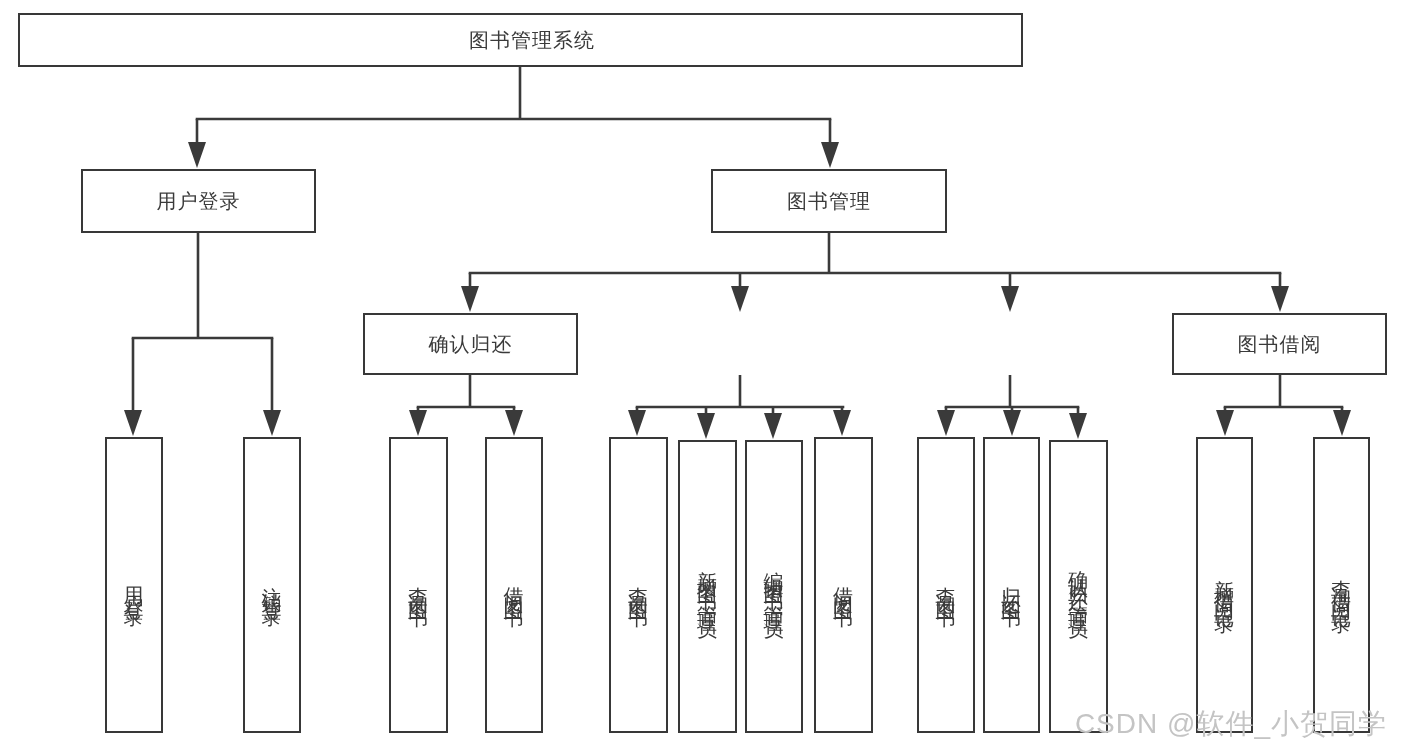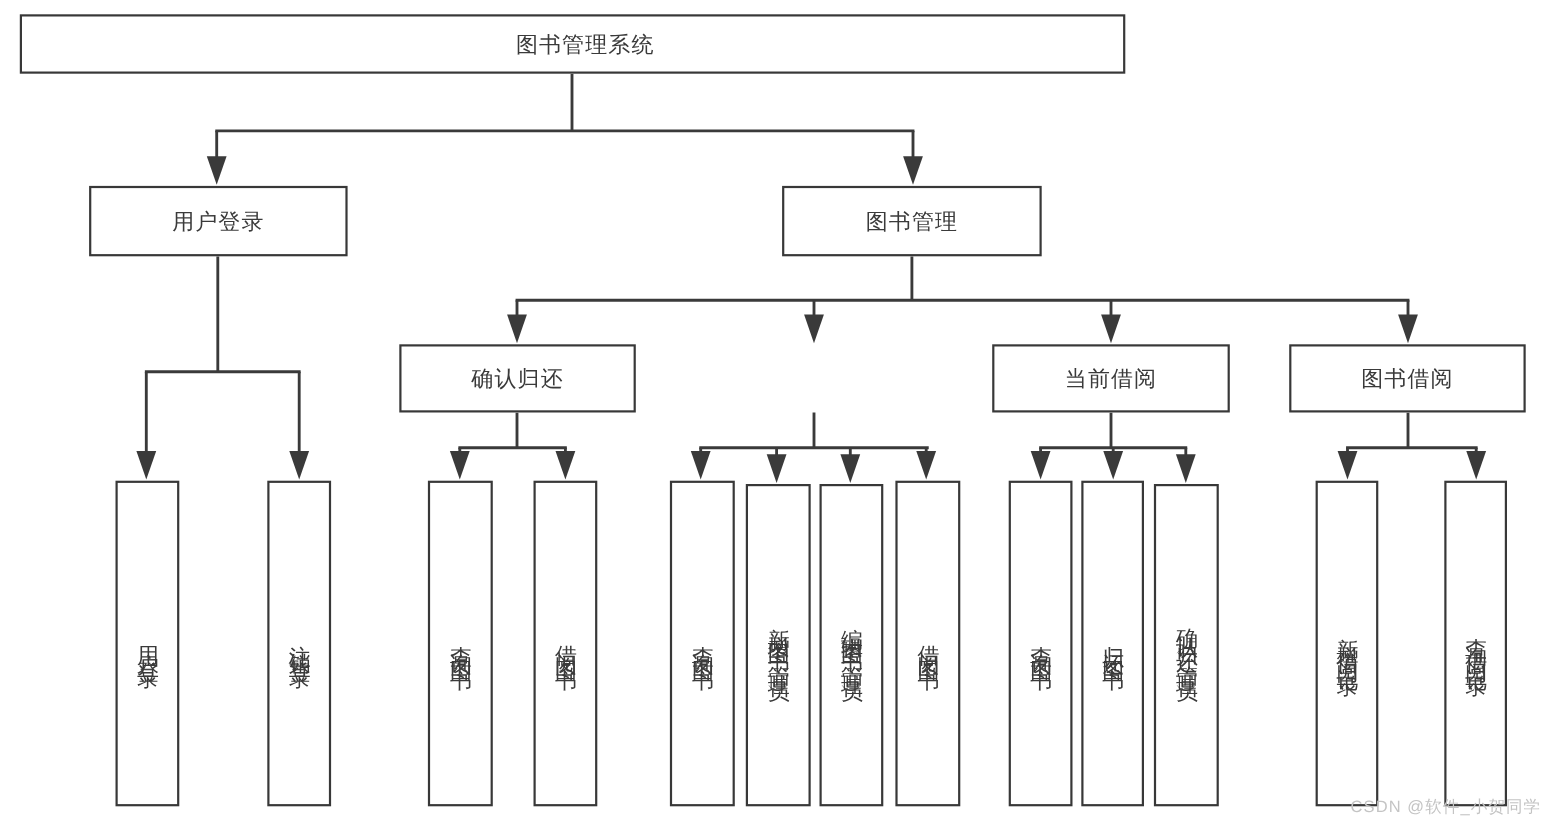--- a/index.html
+++ b/index.html
@@ -62,23 +62,23 @@
   }
   .vtext {
     writing-mode: vertical-rl;
     text-orientation: mixed;
     letter-spacing: 7px;
     line-height: 1;
     white-space: nowrap;
   }
   #watermark {
     position: absolute;
-    right: 4px;
+    right: 18px;
     bottom: 4px;
-    font-size: 15px;
+    font-size: 28px;
     color: var(--watermark);
     letter-spacing: 1px;
     z-index: 5;
   }
 </style>
 </head>
 <body>
 
 <div id="canvas">
 
@@ -151,23 +151,20 @@
   <div class="hbox" style="left:81px; top:169px; width:235px; height:64px;">
     <span>用户登录</span>
   </div>
   <div class="hbox" style="left:711px; top:169px; width:236px; height:64px;">
     <span>图书管理</span>
   </div>
 
   <div class="hbox" style="left:363px; top:313px; width:215px; height:62px;">
     <span>确认归还</span>
   </div>
-  <div class="hbox" style="left:902px; top:313px; width:216px; height:62px;">
-    <span>当前借阅</span>
-  </div>
   <div class="hbox" style="left:1172px; top:313px; width:215px; height:62px;">
     <span>图书借阅</span>
   </div>
 
   <div class="vbox" style="left:105px; top:437px; width:58px; height:296px;">
     <span class="vtext">用户登录</span>
   </div>
   <div class="vbox" style="left:243px; top:437px; width:58px; height:296px;">
     <span class="vtext">注销登录</span>
   </div>

